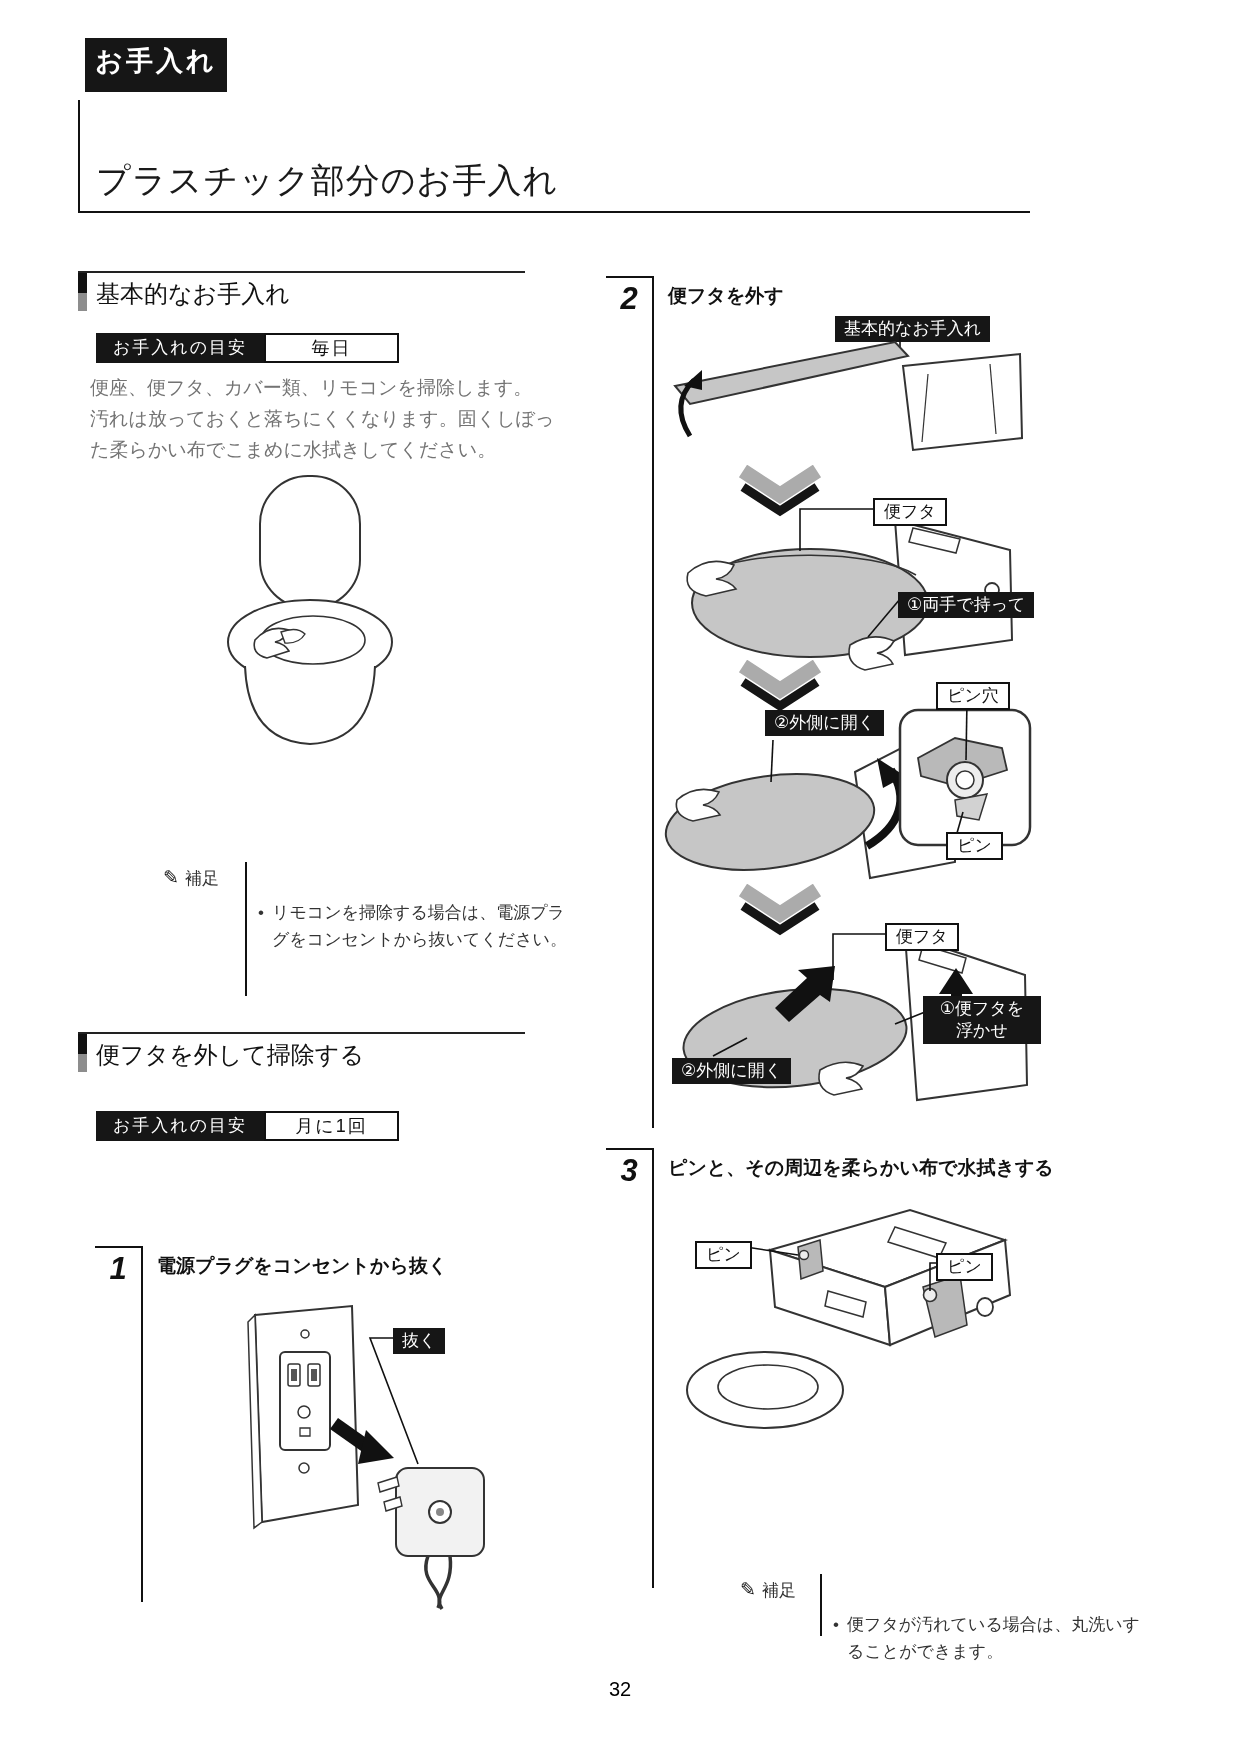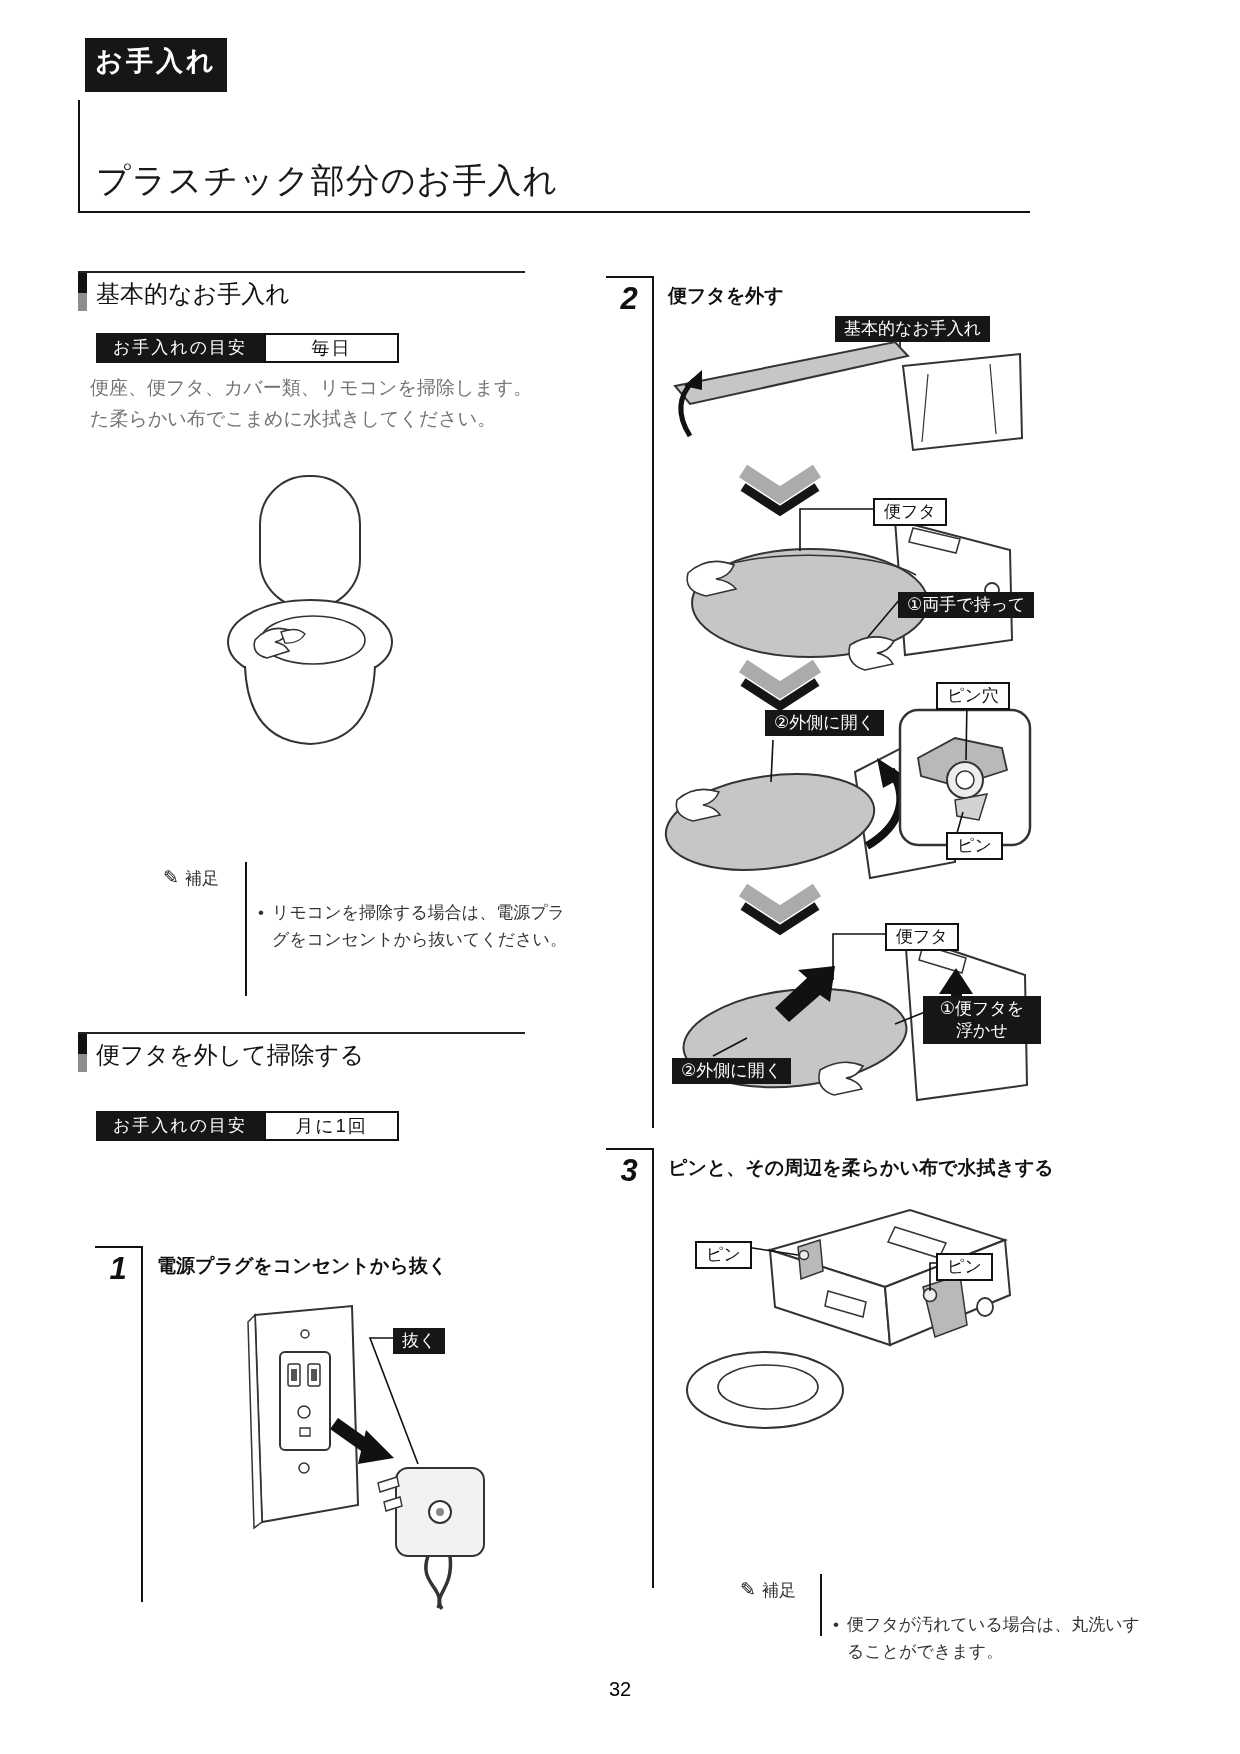--- a/index.html
+++ b/index.html
@@ -45,20 +45,21 @@
 
   <div class="abs thinline" style="left:78px;top:271px;width:447px;height:2px;"></div>
   <div class="abs sec-bar" style="left:78px;top:273px;height:38px;"></div>
   <div class="abs sec-head" style="left:96px;top:278px;">基本的なお手入れ</div>
 
   <div class="abs guide-black" style="left:96px;top:333px;">お手入れの目安</div>
   <div class="abs guide-box" style="left:264px;top:333px;">毎日</div>
 
   <div class="abs" style="left:90px;top:372px;">
     <div class="body-line">便座、便フタ、カバー類、リモコンを掃除します。</div>
+    <div class="body-line">汚れは放っておくと落ちにくくなります。固くしぼっ</div>
     <div class="body-line">た柔らかい布でこまめに水拭きしてください。</div>
   </div>
 
   <svg class="abs" style="left:185px;top:470px;" width="250" height="300" viewBox="0 0 250 300">
     <rect x="75" y="6" width="100" height="132" rx="48" fill="#fff" stroke="#333" stroke-width="2"></rect>
     <ellipse cx="125" cy="172" rx="82" ry="42" fill="#fff" stroke="#333" stroke-width="2"></ellipse>
     <ellipse cx="128" cy="170" rx="52" ry="24" fill="#fff" stroke="#333" stroke-width="1.6"></ellipse>
     <path d="M60,196 C62,248 85,272 125,274 C165,272 188,248 190,196" fill="#fff" stroke="#333" stroke-width="2"></path>
     <path d="M70,170 q14,-16 34,-10 q-4,10 -14,12 q10,2 14,9 l-22,7 q-16,-4 -12,-18 z" fill="#fff" stroke="#333" stroke-width="1.6"></path>
     <path d="M96,162 q16,-6 24,2 q-6,10 -20,9 z" fill="#fff" stroke="#333" stroke-width="1.4"></path>

